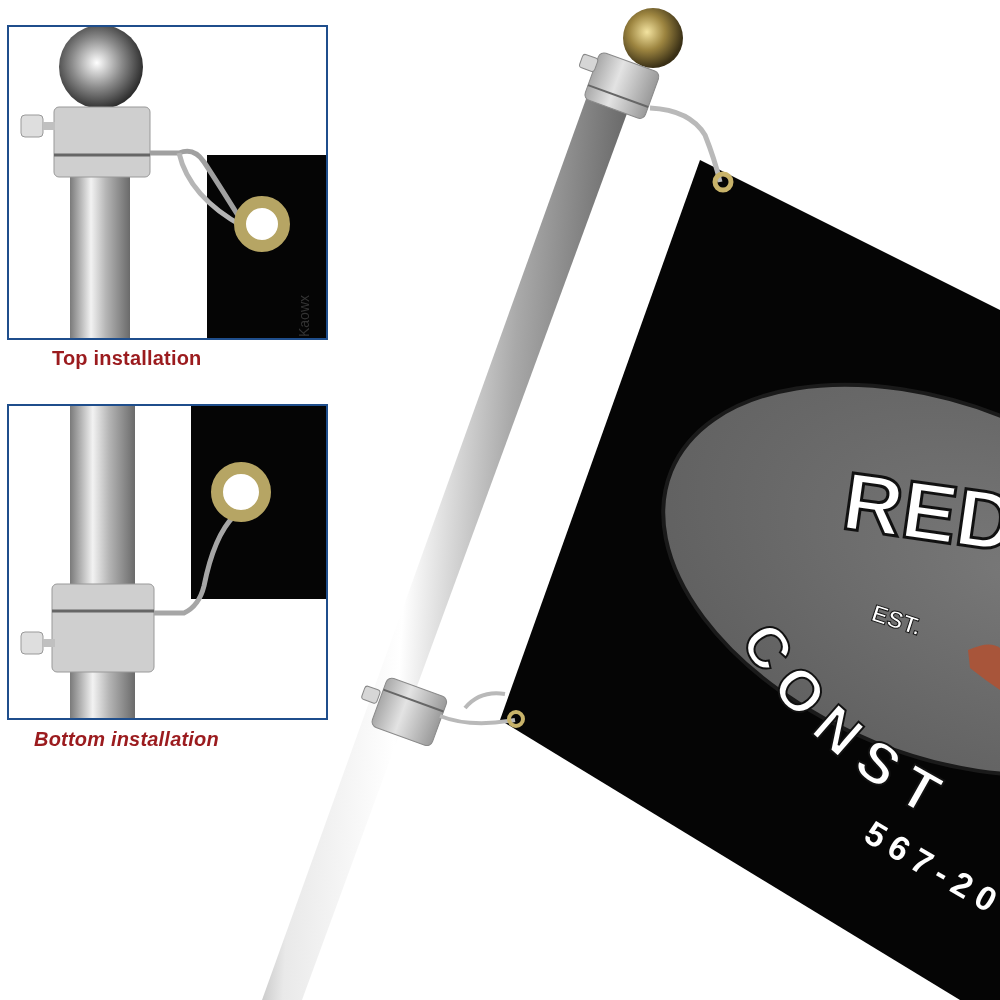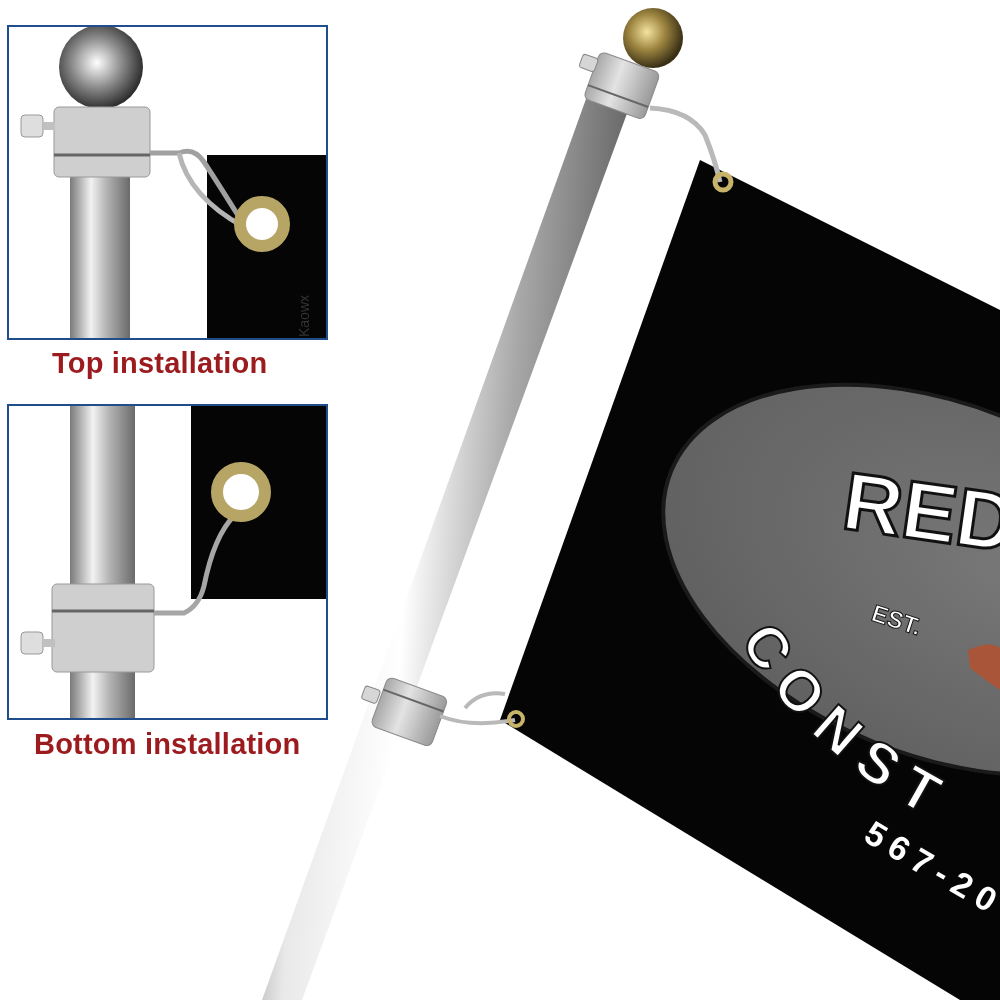--- a/index.html
+++ b/index.html
@@ -3,23 +3,23 @@
   <meta charset="utf-8">
   <style>
     html, body { margin:0; padding:0; background:#ffffff; }
     body { width:1000px; height:1000px; position:relative; overflow:hidden;
            font-family:"Liberation Sans", sans-serif; }
     .panel { position:absolute; left:7px; width:321px; border:2px solid #1f4e8c;
              background:#ffffff; overflow:hidden; box-sizing:border-box; }
     .panel.top { top:25px; height:315px; }
     .panel.bottom { top:404px; height:316px; }
     .caption { position:absolute; color:#9b1b1e; font-weight:bold;
-               font-size:29px; letter-spacing:0.2px; white-space:nowrap; }
+               font-size:20px; letter-spacing:0.2px; white-space:nowrap; }
     .caption.top { left:52px; top:347px; }
-    .caption.bottom { left:34px; top:728px; }
+    .caption.bottom { left:34px; top:728px;font-style:italic; }
     svg { display:block; }
     .main-photo { position:absolute; left:0; top:0; width:1000px; height:1000px; }
   </style>
 </head>
 <body>
 
 <div class="main-photo">
   <svg width="1000" height="1000" viewBox="0 0 1000 1000">
     <defs>
       <linearGradient id="poleGrad" x1="0" y1="0" x2="1" y2="0.15">

